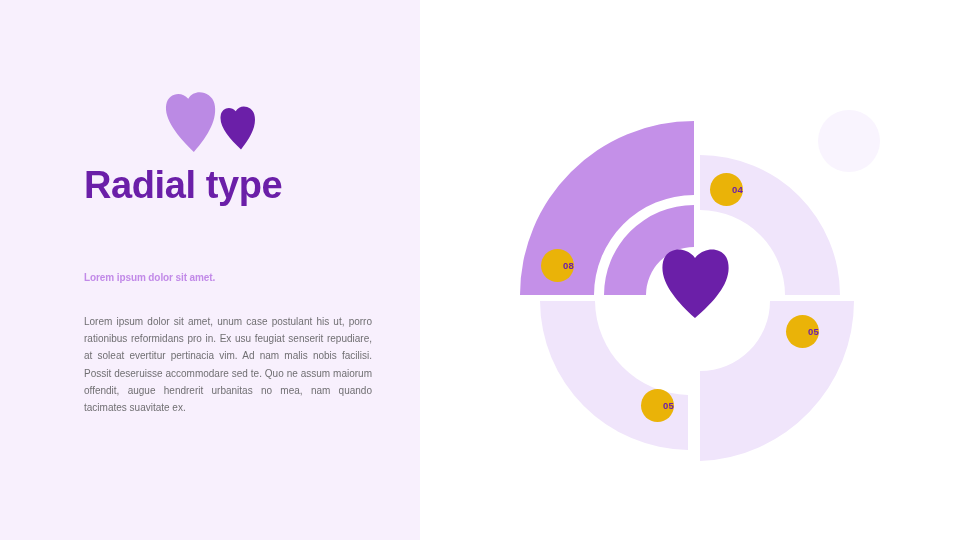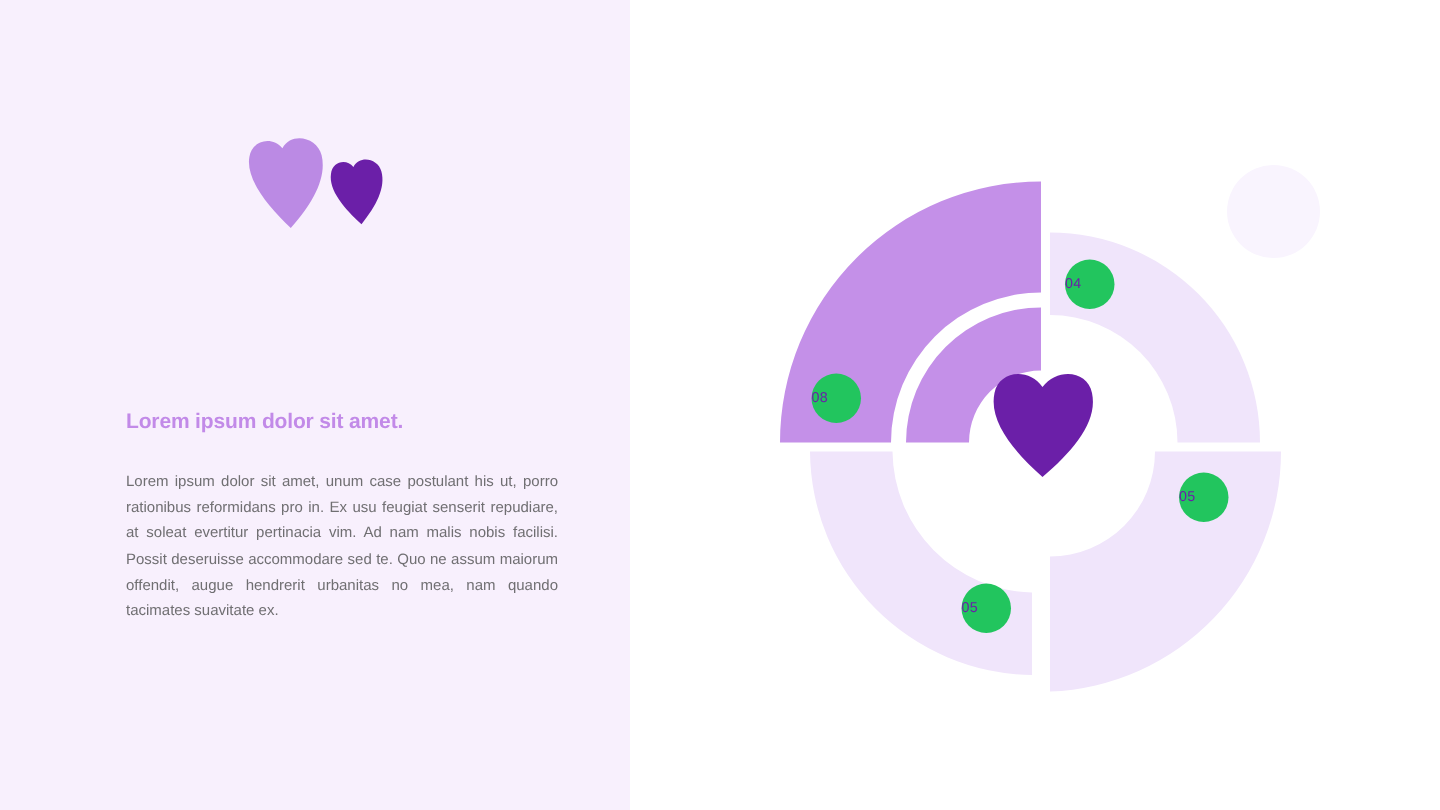--- a/index.html
+++ b/index.html
@@ -52,21 +52,21 @@
     line-height: 1.18;
     letter-spacing: -0.4px;
     white-space: nowrap;
   }
 
   #subtitle {
     position: absolute;
     left: 84px;
     top: 272px;
     width: 320px;
-    font-size: 14px;
+    font-size: 10px;
     font-weight: bold;
     color: #c28ae8;
     letter-spacing: -0.1px;
     white-space: nowrap;
   }
 
   #body-text {
     position: absolute;
     left: 84px;
     top: 313px;
@@ -92,26 +92,26 @@
     top: 0;
     width: 540px;
     height: 540px;
   }
 
   .badge {
     position: absolute;
     width: 33px;
     height: 33px;
     border-radius: 50%;
-    background: #22c55e;
+    background: #eab308;
     display: flex;
     align-items: center;
-    justify-content: flex-start;
+    justify-content: flex-end;
     font-size: 9.5px;
-    font-weight: normal;
+    font-weight: bold;
     color: #6b1fa8;
     letter-spacing: 0.2px;
   }
   #badge-01 { left: 121px; top: 249px; }
   #badge-02 { left: 221px; top: 389px; }
   #badge-03 { left: 366px; top: 315px; }
   #badge-04 { left: 290px; top: 173px; }
 </style>
 </head>
 <body>
@@ -125,20 +125,21 @@
         <g>
           <path d="M26.5 14.5 C20.5 5.5, 7.0 7.0, 4.0 18.0 C0.0 32.0, 12.0 51.0, 26.5 68.0 C43.0 53.0, 54.0 37.0, 52.0 22.0 C50.5 10.0, 34.0 4.0, 26.5 14.5 Z" fill="#bb8ae4" transform="translate(4,0) rotate(-6 28 36)"></path>
         </g>
         <g>
           <path d="M76.0 27.0 C72.0 20.5, 62.5 21.5, 60.5 29.5 C57.5 40.0, 66.0 53.5, 76.0 65.5 C87.5 55.0, 95.5 43.5, 94.0 32.5 C93.0 24.0, 81.5 19.5, 76.0 27.0 Z" fill="#6b1fa8" transform="translate(2,0) rotate(-8 77 44)"></path>
         </g>
       </svg>
     </div>
 
     <div id="title-block">
+      <div class="title-line">Radial type</div>
     </div>
 
     <div id="subtitle">Lorem ipsum dolor sit amet.</div>
 
     <div id="body-text">Lorem ipsum dolor sit amet, unum case postulant his ut, porro rationibus reformidans pro in. Ex usu feugiat senserit repudiare, at soleat evertitur pertinacia vim. Ad nam malis nobis facilisi. Possit deseruisse accommodare sed te. Quo ne assum maiorum offendit, augue hendrerit urbanitas no mea, nam quando tacimates suavitate ex.</div>
   </div>
 
   <div id="right-panel">
 
     <svg id="diagram-svg" viewBox="0 0 540 540" xmlns="http://www.w3.org/2000/svg">

